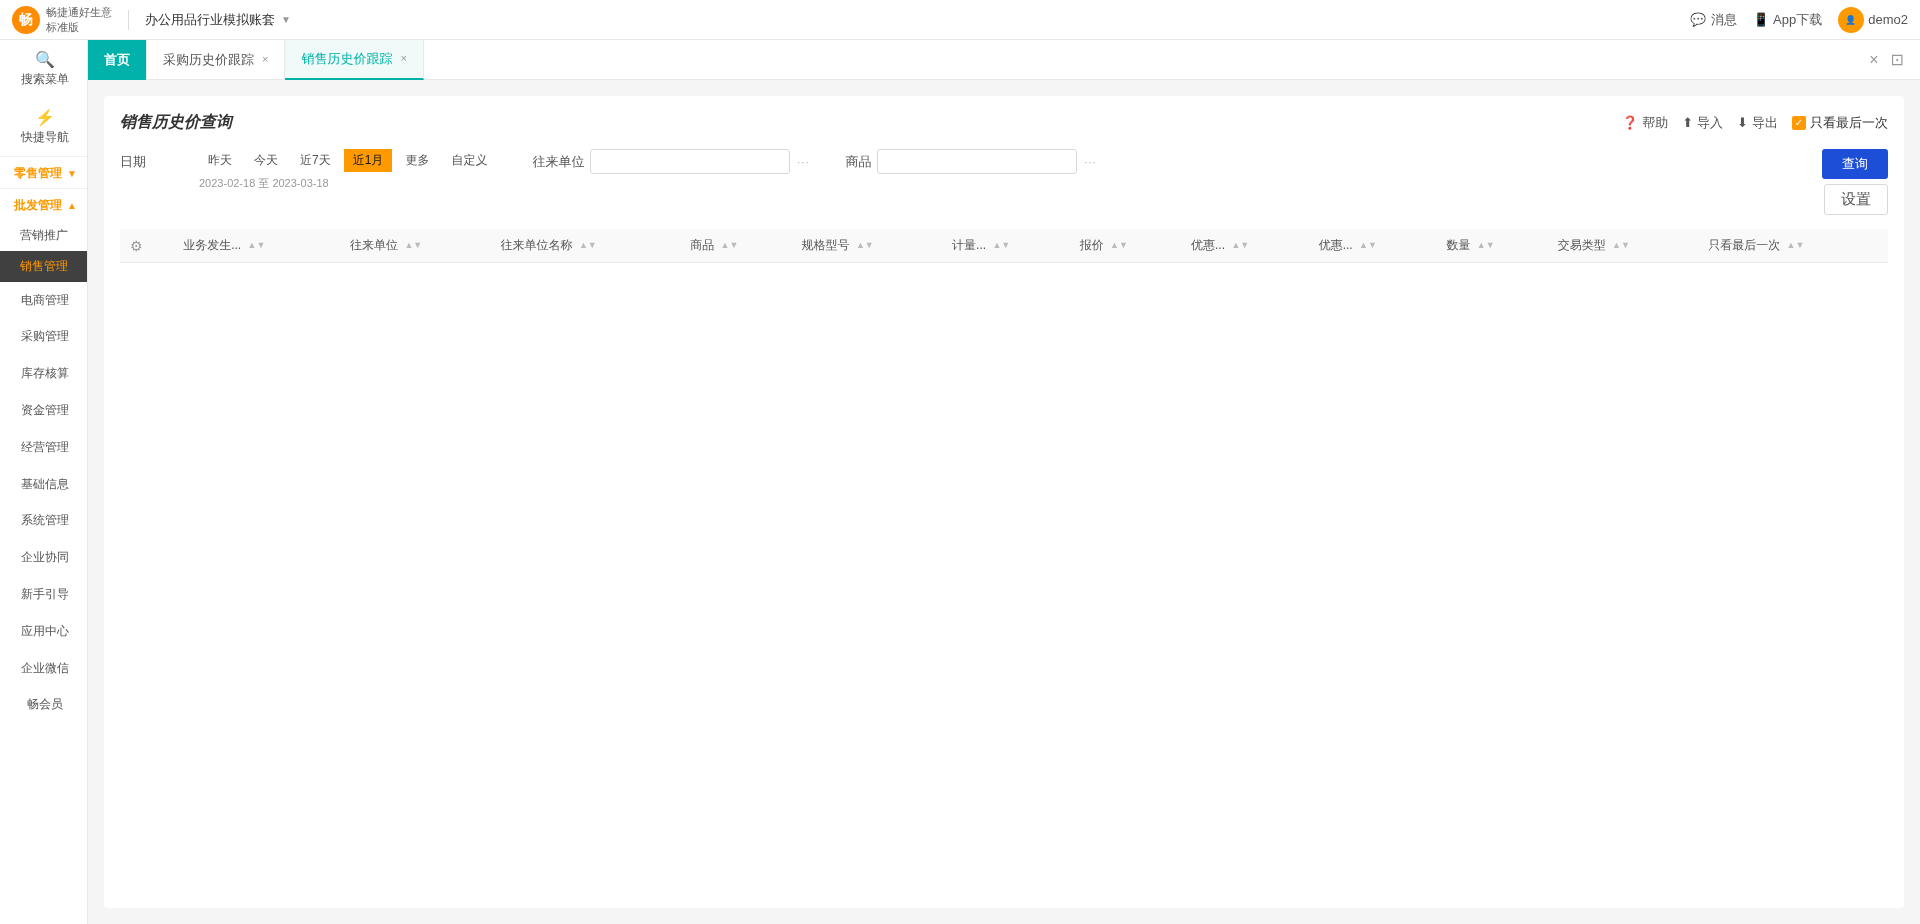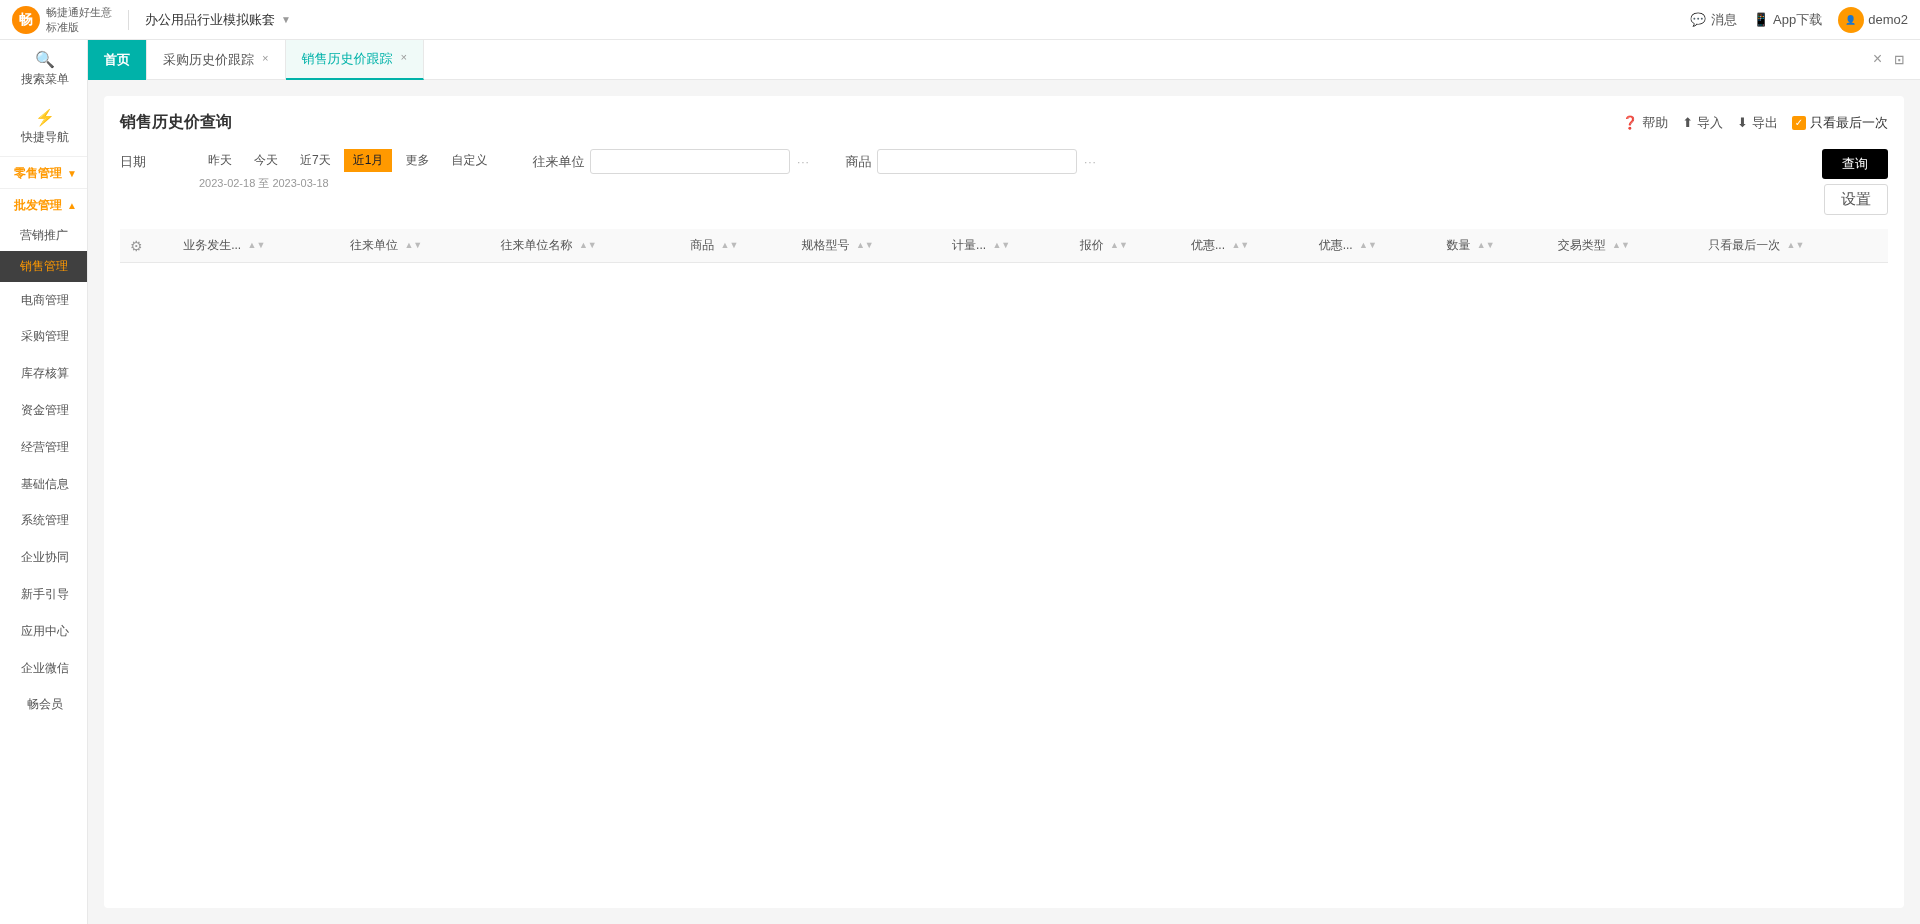--- a/index.html
+++ b/index.html
@@ -144,21 +144,20 @@
 
     
     .tab-bar {
       height: 40px;
       background: #fff;
       border-bottom: 1px solid #e8e8e8;
       display: flex;
       align-items: center;
       padding-left: 0;
       flex-shrink: 0;
-      font-family: Liberation Mono, monospace;
     }
     .tab {
       height: 40px;
       display: flex;
       align-items: center;
       padding: 0 16px;
       gap: 8px;
       font-size: 13px;
       cursor: pointer;
       border-right: 1px solid #e8e8e8;
@@ -211,20 +210,21 @@
     .page-title-bar {
       display: flex;
       align-items: center;
       justify-content: space-between;
       margin-bottom: 16px;
     }
     .page-title {
       font-size: 16px;
       font-weight: bold;
       color: #333;
+      font-style: italic;
     }
     .page-actions {
       display: flex;
       align-items: center;
       gap: 14px;
     }
     .page-action-btn {
       display: flex;
       align-items: center;
       gap: 4px;
@@ -303,21 +303,21 @@
       color: #333;
       width: 180px;
       outline: none;
     }
     .filter-dots {
       color: #bbb;
       font-size: 13px;
       cursor: pointer;
     }
     .query-btn {
-      background: #000000;
+      background: #1d4ed8;
       color: white;
       border: none;
       border-radius: 3px;
       padding: 6px 20px;
       font-size: 13px;
       cursor: pointer;
       white-space: nowrap;
     }
     .settings-btn {
       background: #fff;

